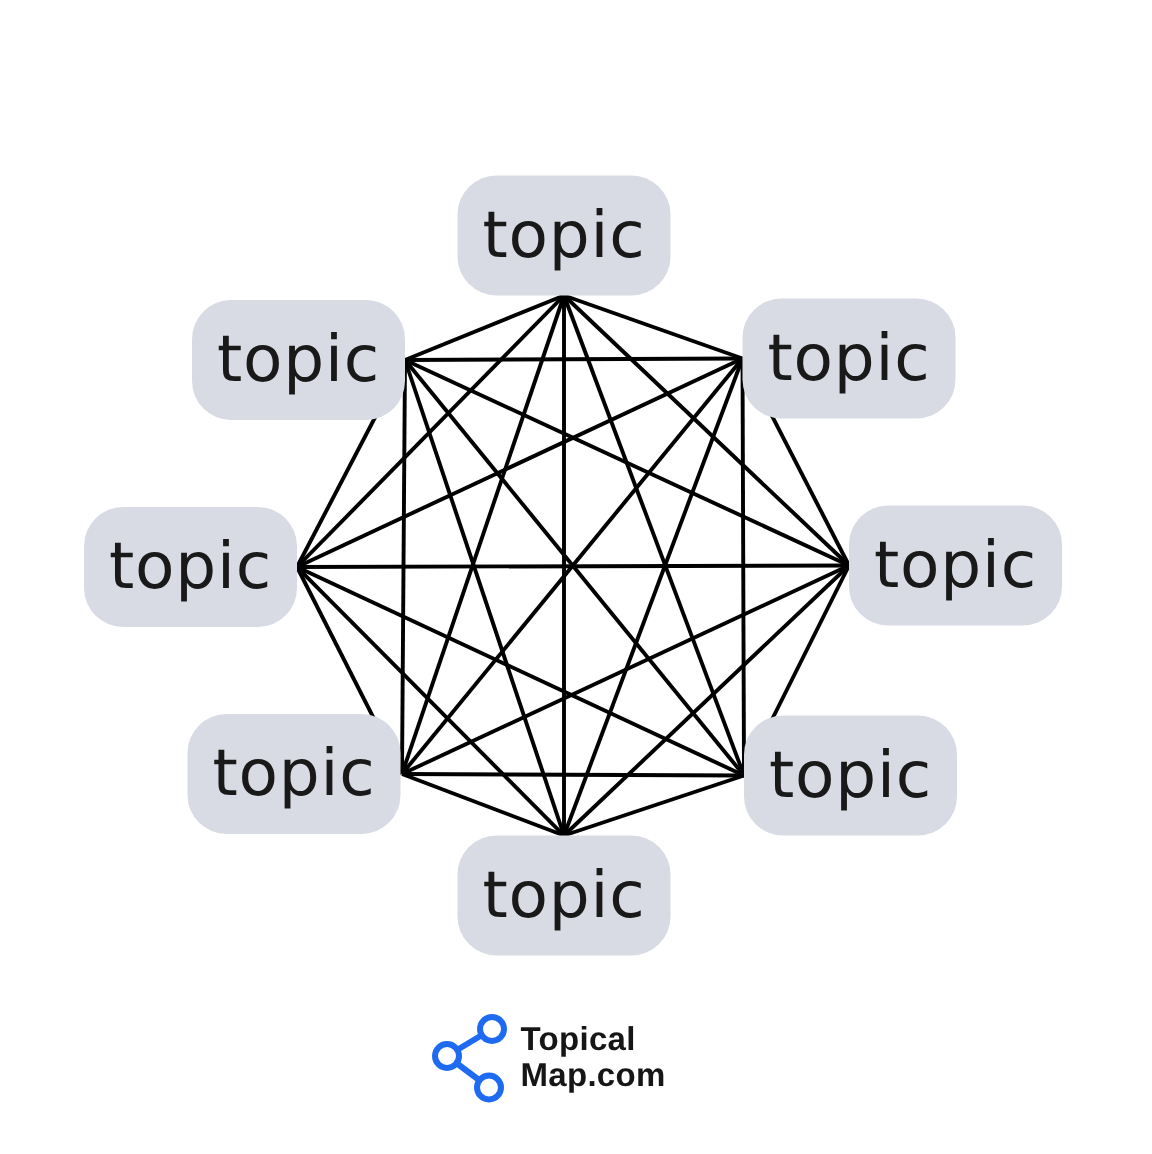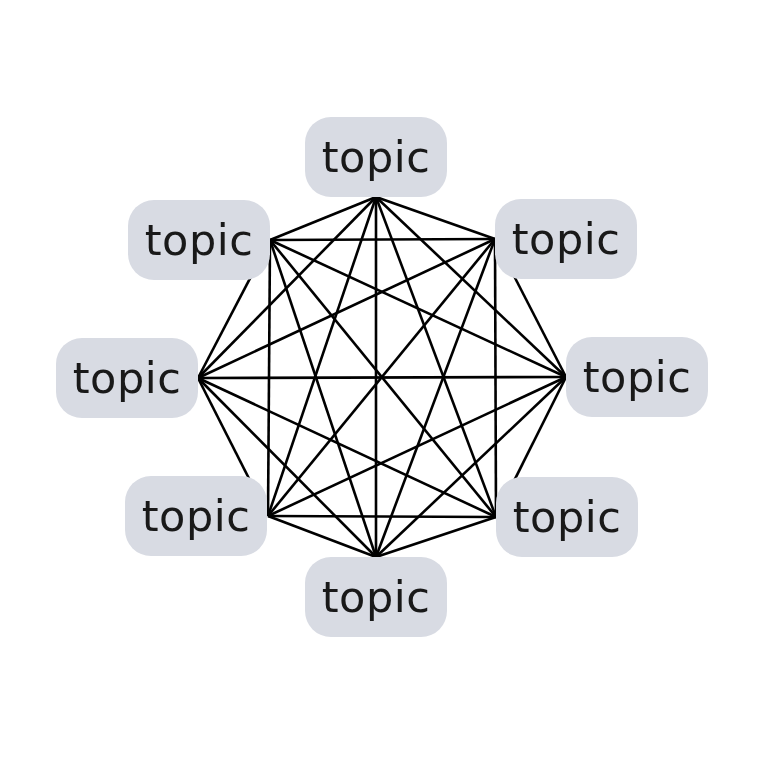--- a/index.html
+++ b/index.html
@@ -100,14 +100,27 @@
       <div class="node" style="left: 305px; top: 117px;">topic</div>
       <div class="node" style="left: 495px; top: 199px;">topic</div>
       <div class="node" style="left: 566px; top: 337px;">topic</div>
       <div class="node" style="left: 496px; top: 477px;">topic</div>
       <div class="node" style="left: 305px; top: 557px;">topic</div>
       <div class="node" style="left: 125px; top: 476px;">topic</div>
       <div class="node" style="left: 56px; top: 338px;">topic</div>
       <div class="node" style="left: 128px; top: 200px;">topic</div>
     </div>
 
+  <div class="logo">
+    <svg width="54" height="63" viewBox="0 0 54 63" fill="none">
+      <line x1="12" y1="31" x2="42" y2="13" stroke-width="4" stroke="#1e6bf2"></line>
+      <line x1="12" y1="31" x2="40" y2="52" stroke-width="4" stroke="#1e6bf2"></line>
+      <circle cx="42" cy="13" r="8" fill="#ffffff" stroke-width="4" stroke="#1e6bf2"></circle>
+      <circle cx="12" cy="31" r="8" fill="#ffffff" stroke-width="4" stroke="#1e6bf2"></circle>
+      <circle cx="40" cy="52" r="8" fill="#ffffff" stroke-width="4" stroke="#1e6bf2"></circle>
+    </svg>
+    <div class="logo-text">
+      <div>Topical</div>
+      <div>Map.com</div>
+    </div>
+  </div>
 
 </div>
 
 </body></html>

